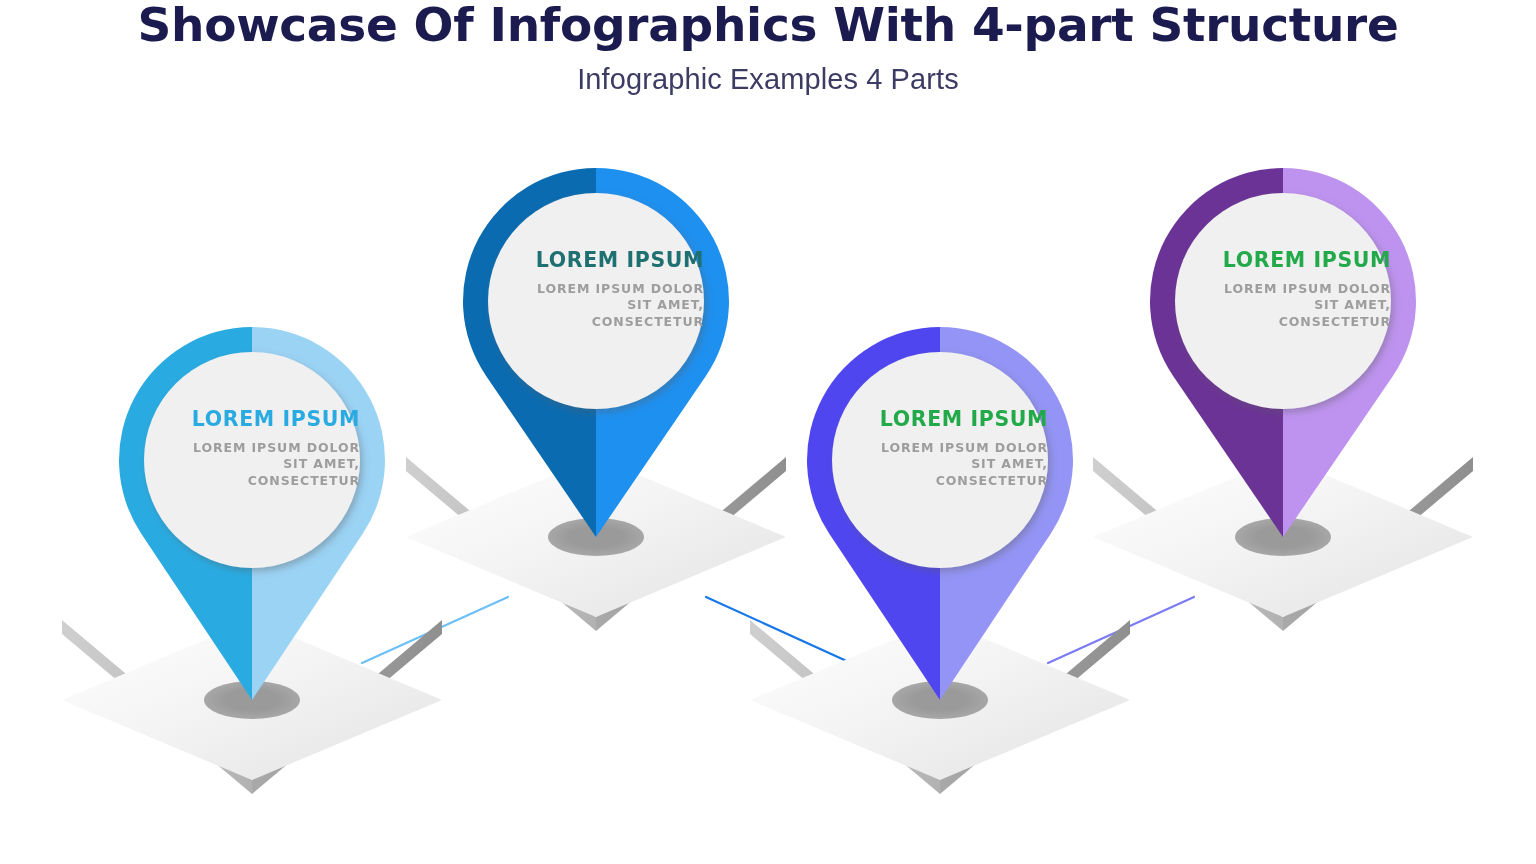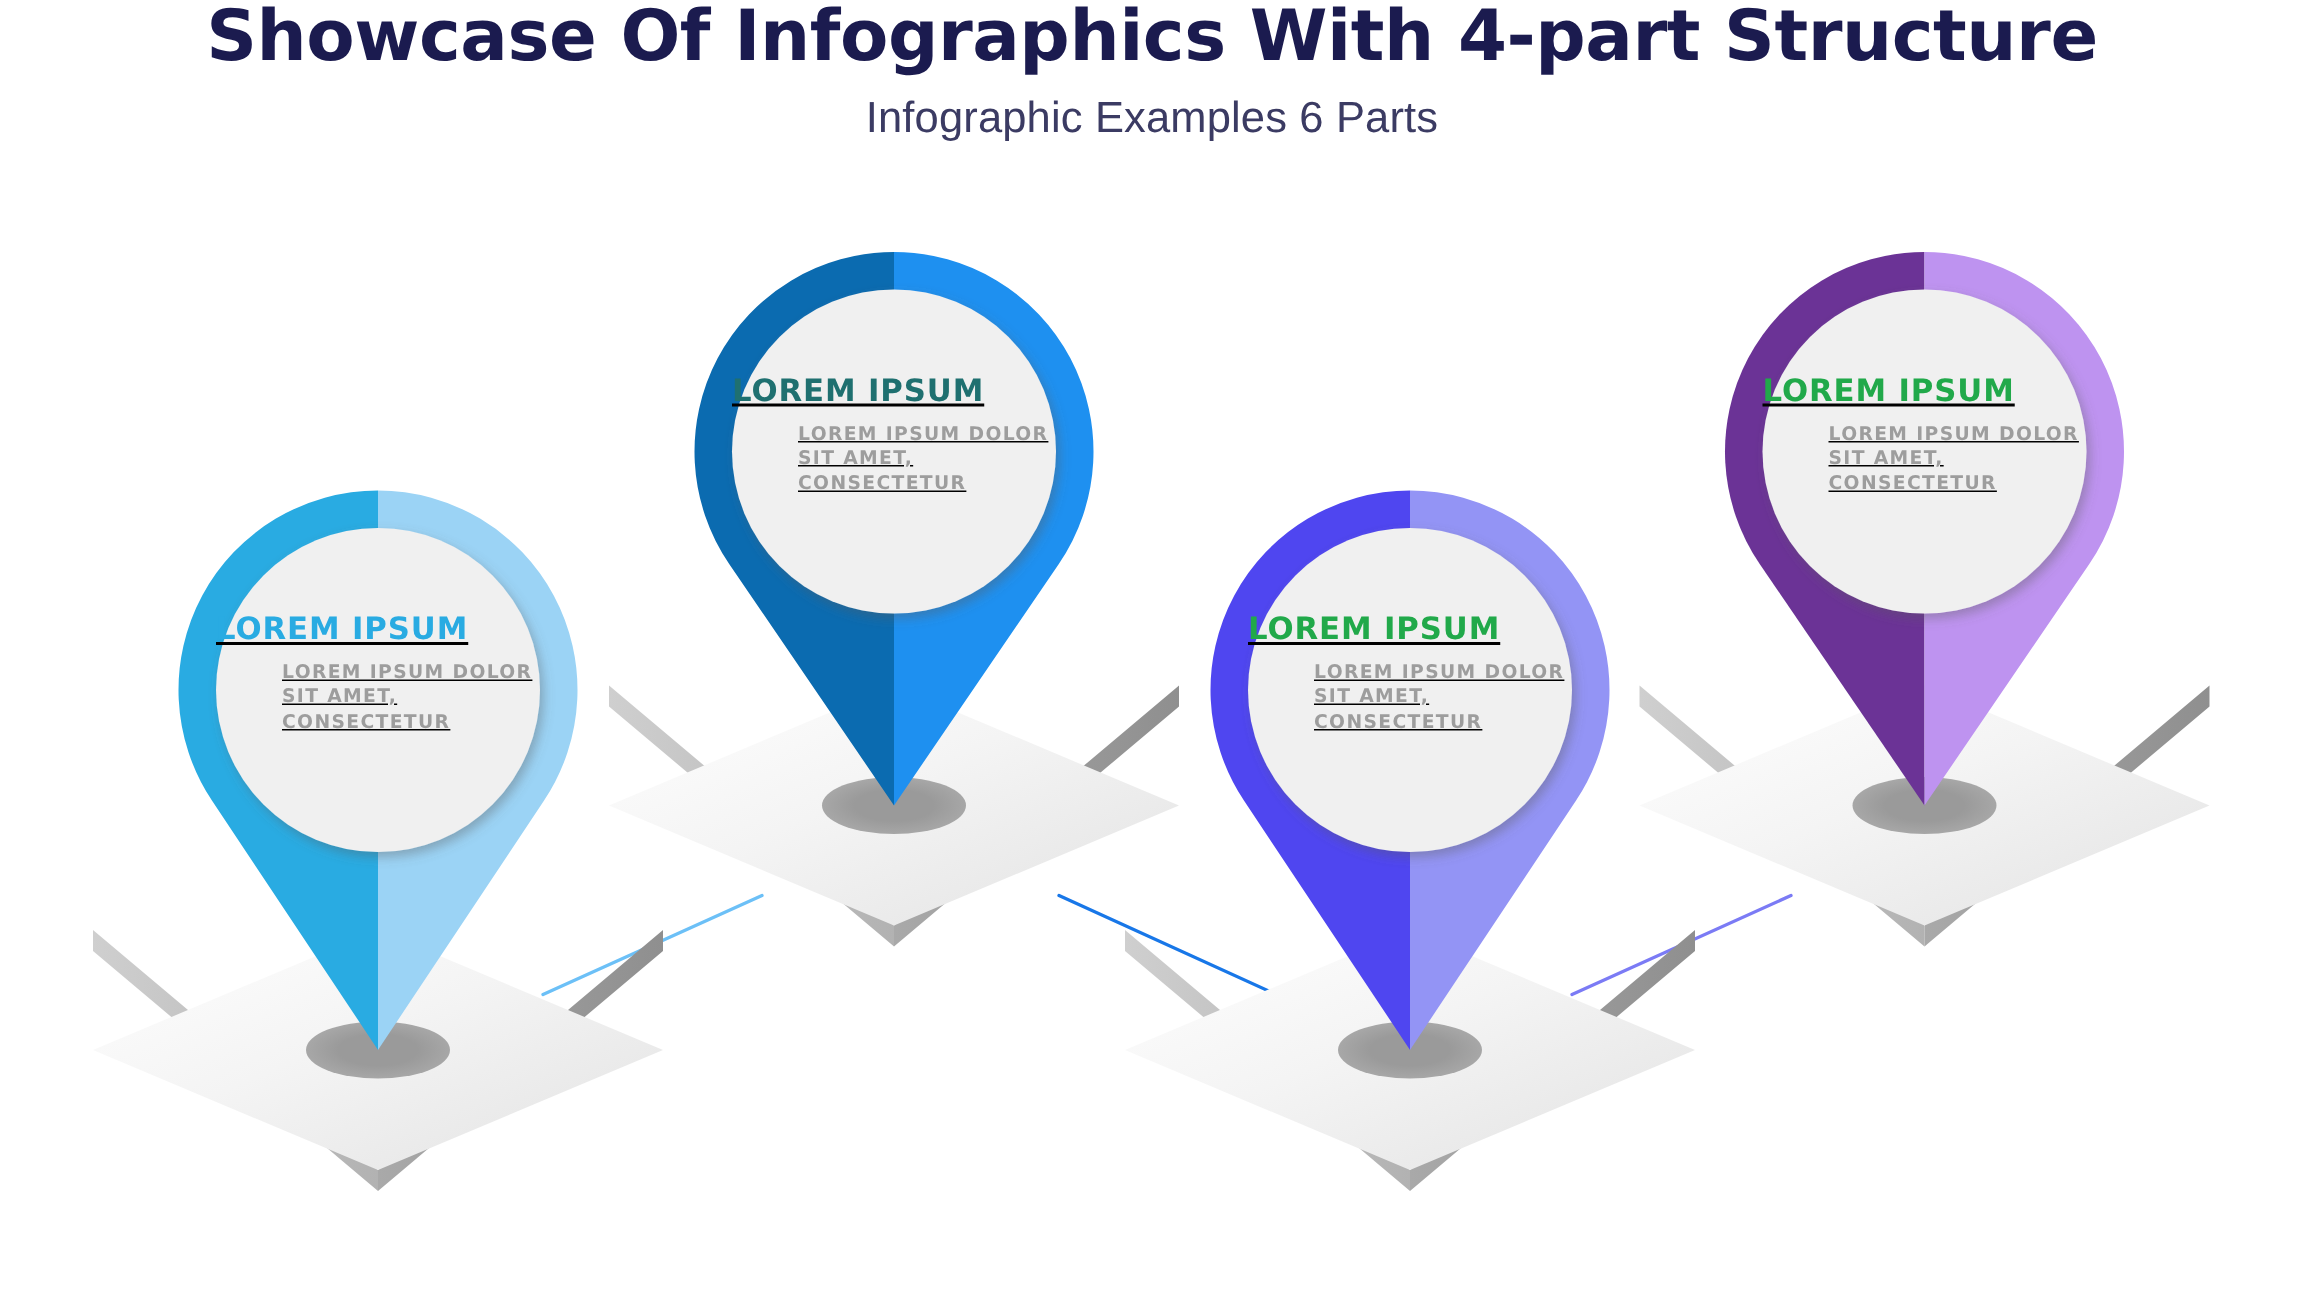--- a/index.html
+++ b/index.html
@@ -53,24 +53,23 @@
   }
   #stage-svg {
     position: absolute;
     left: 0;
     top: 0;
   }
 
   
   .pin-text {
     position: absolute;
-    text-align: left;
+    text-align: right;
     z-index: 30;
     pointer-events: none;
-    text-decoration: underline;
   }
   .pin-heading {
     font-size: 20.5px;
     font-weight: bold;
     letter-spacing: 0.6px;
     line-height: 1.1;
     margin: 0 0 9px 0;
     font-family: "DejaVu Sans", sans-serif;
   }
   .pin-body {
@@ -82,21 +81,21 @@
     margin: 0;
     font-family: "DejaVu Sans", sans-serif;
     padding-left: 44px;
   }
 </style>
 </head>
 <body>
 
 <div id="header">
   <h1 id="page-title" style="color: rgb(27, 27, 79);">Showcase Of Infographics With 4-part Structure</h1>
-  <div id="page-subtitle" style="color: rgb(59, 59, 99);">Infographic Examples 6 Parts</div>
+  <div id="page-subtitle" style="color: rgb(59, 59, 99);">Infographic Examples 4 Parts</div>
 </div>
 
 <div id="stage">
 
   <svg id="stage-svg" width="1536" height="864" viewBox="0 0 1536 864">
     <defs>
       <linearGradient id="plateTop" x1="0" y1="0" x2="1" y2="1">
         <stop offset="0%" stop-color="#ffffff"></stop>
         <stop offset="45%" stop-color="#f4f4f4"></stop>
         <stop offset="100%" stop-color="#e2e2e2"></stop>

